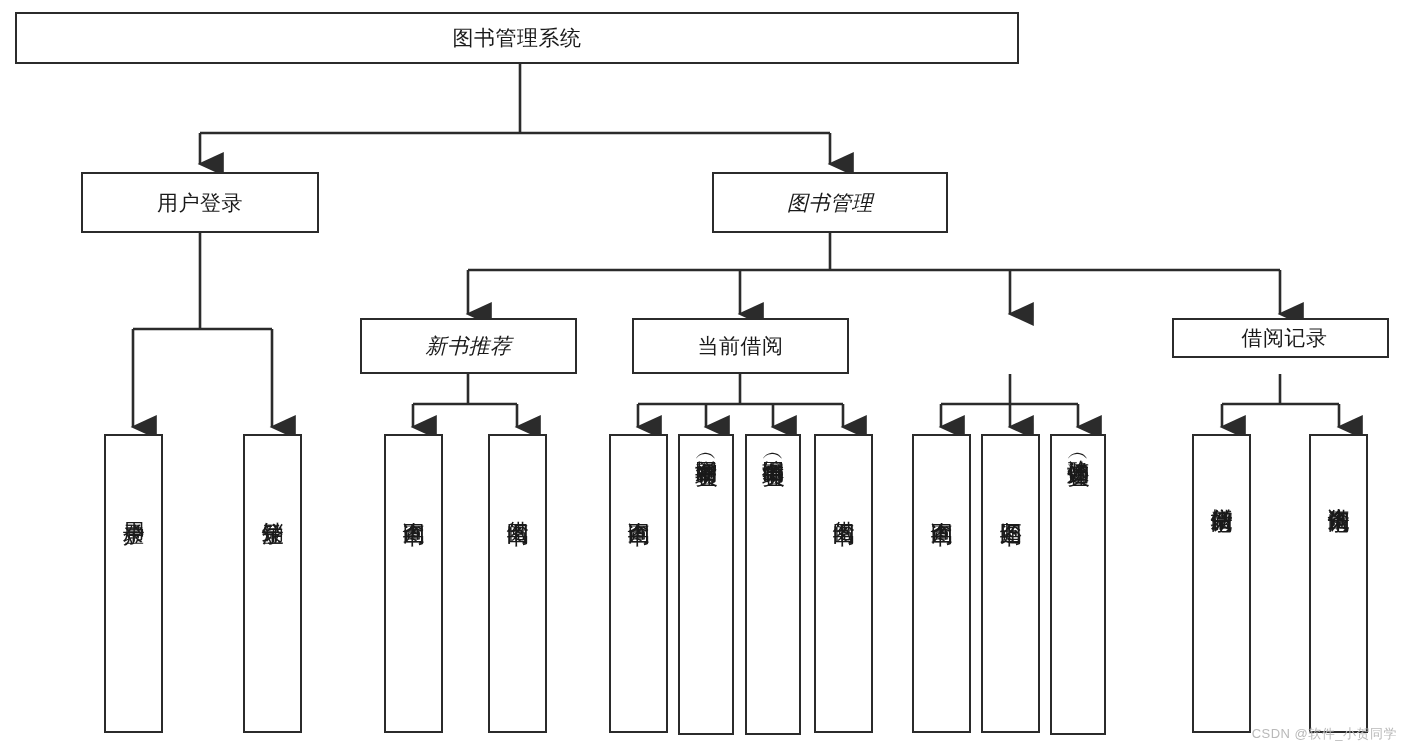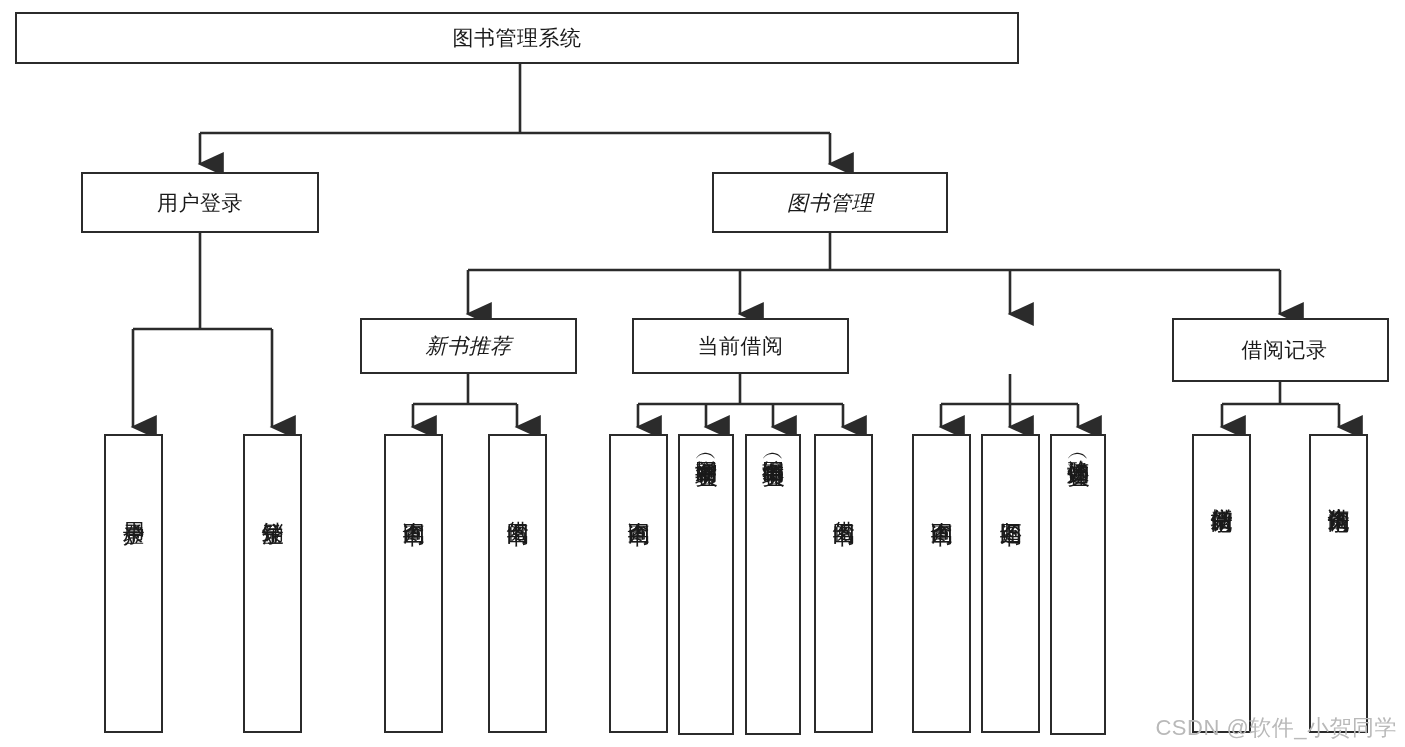--- a/index.html
+++ b/index.html
@@ -57,21 +57,21 @@
   .node-v.mid .label {
     margin-top: 62px;
   }
   .node-v.mid2 .label {
     margin-top: 48px;
   }
   .watermark {
     position: absolute;
     right: 8px;
     bottom: 4px;
-    font-size: 22px;
+    font-size: 13px;
     color: #b9b9b9;
     white-space: nowrap;
     letter-spacing: 0.5px;
   }
 </style>
 </head>
 <body>
 
 <div id="canvas">
 
@@ -135,21 +135,21 @@
   <div class="node node-h" style="left:712px; top:172px; width:236px; height:61px;font-style:italic;">
     <span class="label">图书管理</span>
   </div>
 
   <div class="node node-h" style="left:360px; top:318px; width:217px; height:56px;font-style:italic;">
     <span class="label">新书推荐</span>
   </div>
   <div class="node node-h" style="left:632px; top:318px; width:217px; height:56px;">
     <span class="label">当前借阅</span>
   </div>
-  <div class="node node-h" style="left:1172px; top:318px; width:217px; height:64px;padding-left:8px;">
+  <div class="node node-h" style="left:1172px; top:318px; width:217px; height:40px;padding-left:8px;">
     <span class="label">借阅记录</span>
   </div>
 
   <div class="node node-v mid" style="left:104px; top:434px; width:59px; height:299px;">
     <span class="label">用户登录</span>
   </div>
   <div class="node node-v mid" style="left:243px; top:434px; width:59px; height:299px;">
     <span class="label">注销登录</span>
   </div>
 

